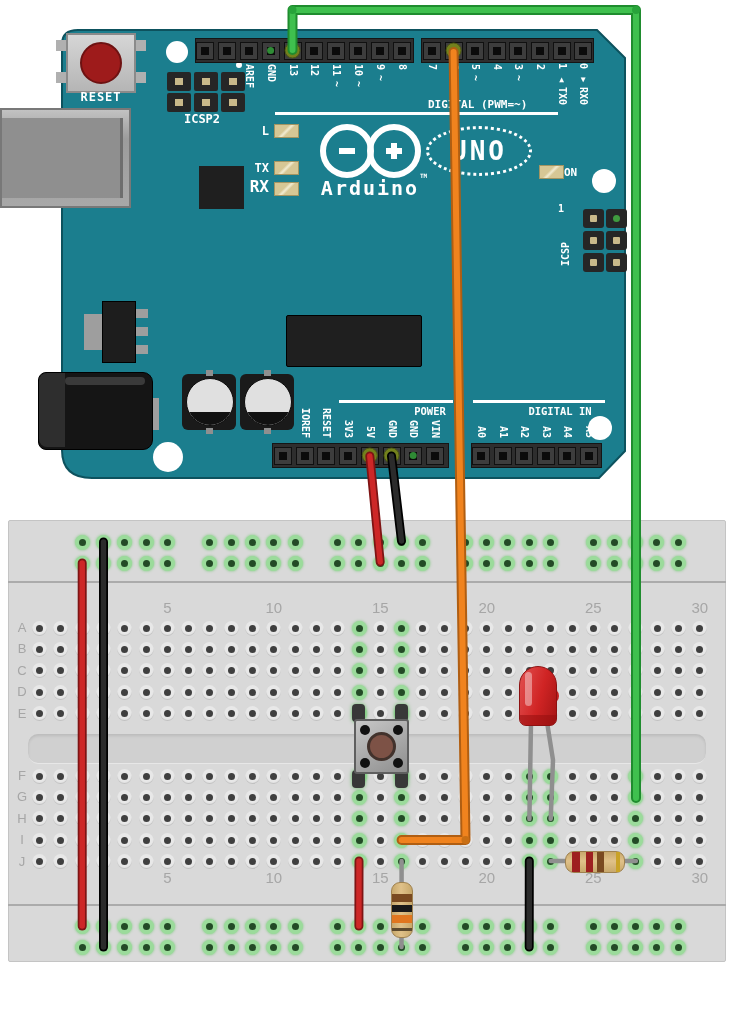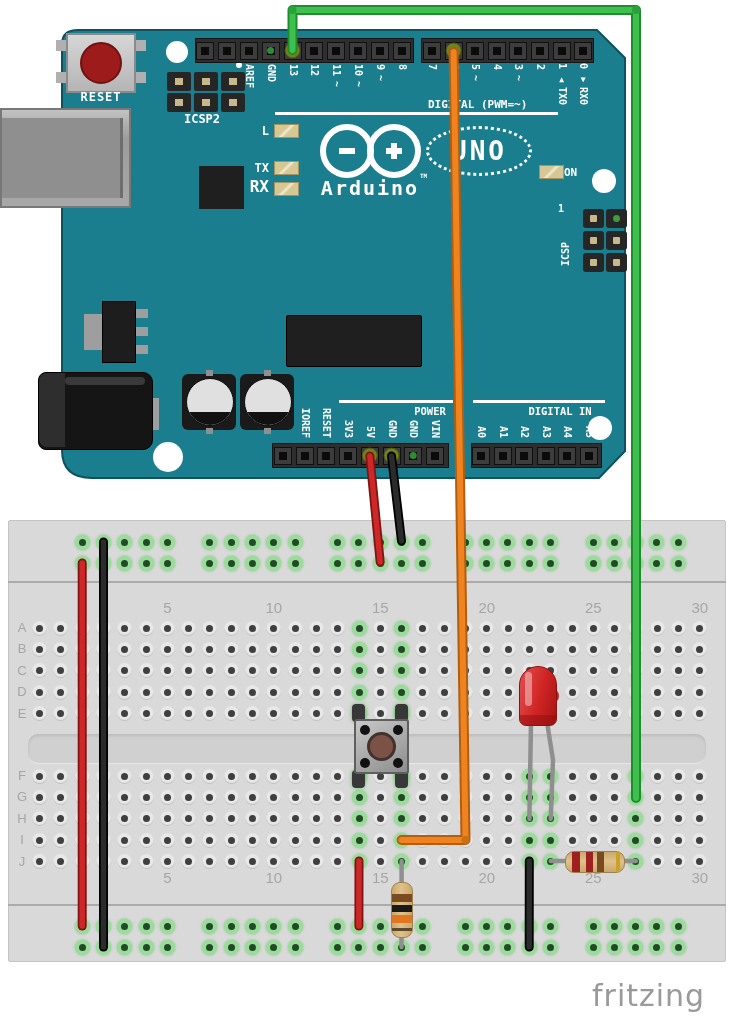--- a/index.html
+++ b/index.html
@@ -1623,14 +1623,13 @@
         <div class="abs" style="left: 0px; top: 32px; width: 20px; height: 8px; background: rgb(224, 118, 31);"></div>
         <div class="abs" style="left: 0px; top: 45px; width: 20px; height: 3px; background: rgb(93, 74, 46);"></div>
       </div>
       <div class="abs" style="left: 565px; top: 851px; width: 60px; height: 22px; background: linear-gradient(rgb(200, 168, 107), rgb(224, 193, 137) 45%, rgb(200, 168, 107)); border: 1px solid rgb(158, 129, 79); border-radius: 9px; box-sizing: border-box; z-index: 60;">
         <div class="abs" style="left: 6px; top: 0px; width: 8px; height: 20px; background: rgb(158, 32, 32);"></div>
         <div class="abs" style="left: 20px; top: 0px; width: 7px; height: 20px; background: rgb(158, 32, 32);"></div>
         <div class="abs" style="left: 31px; top: 0px; width: 7px; height: 20px; background: rgb(122, 74, 33);"></div>
         <div class="abs" style="left: 50px; top: 0px; width: 4px; height: 20px; background: rgb(201, 162, 39);"></div>
       </div>
     </div>
-  <div id="watermark">fritzing</div>
 </div>
 
 </body></html>

